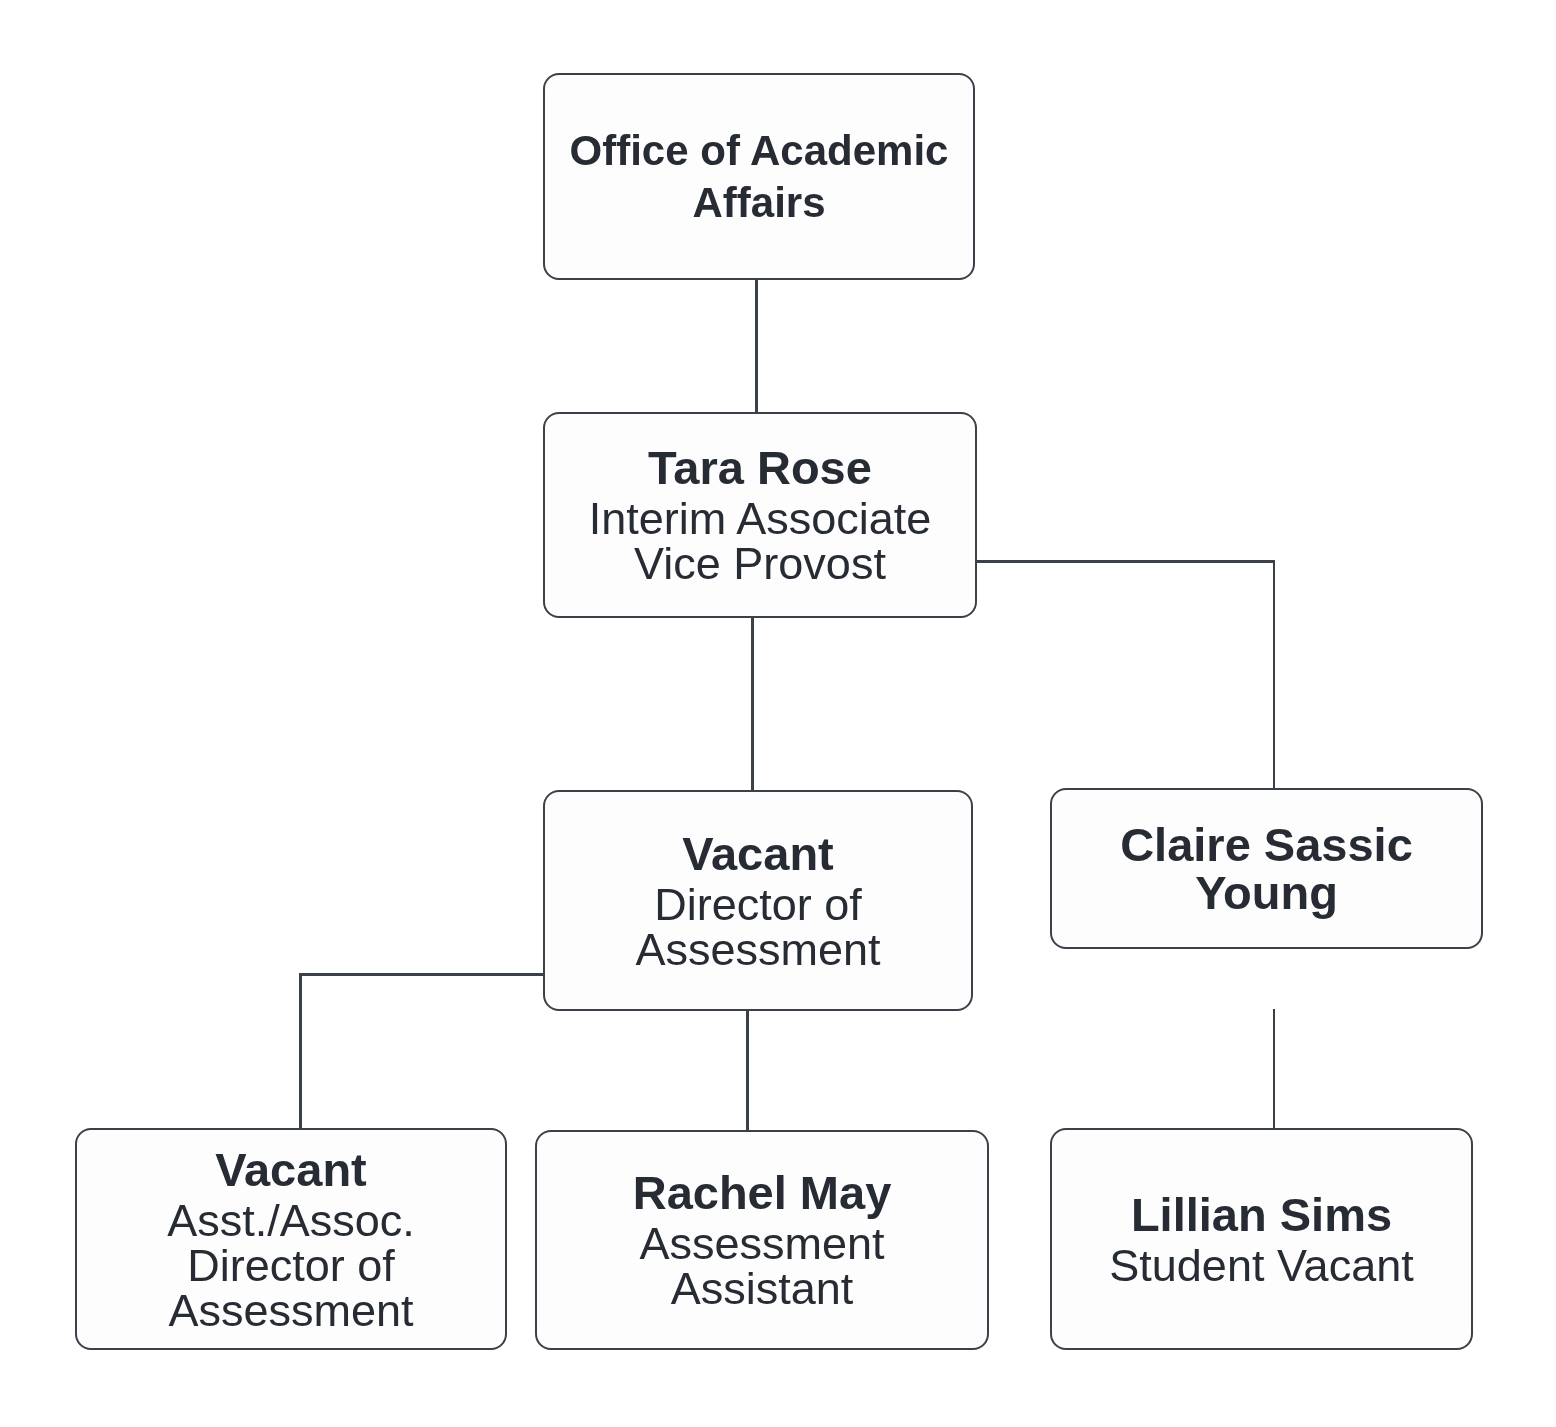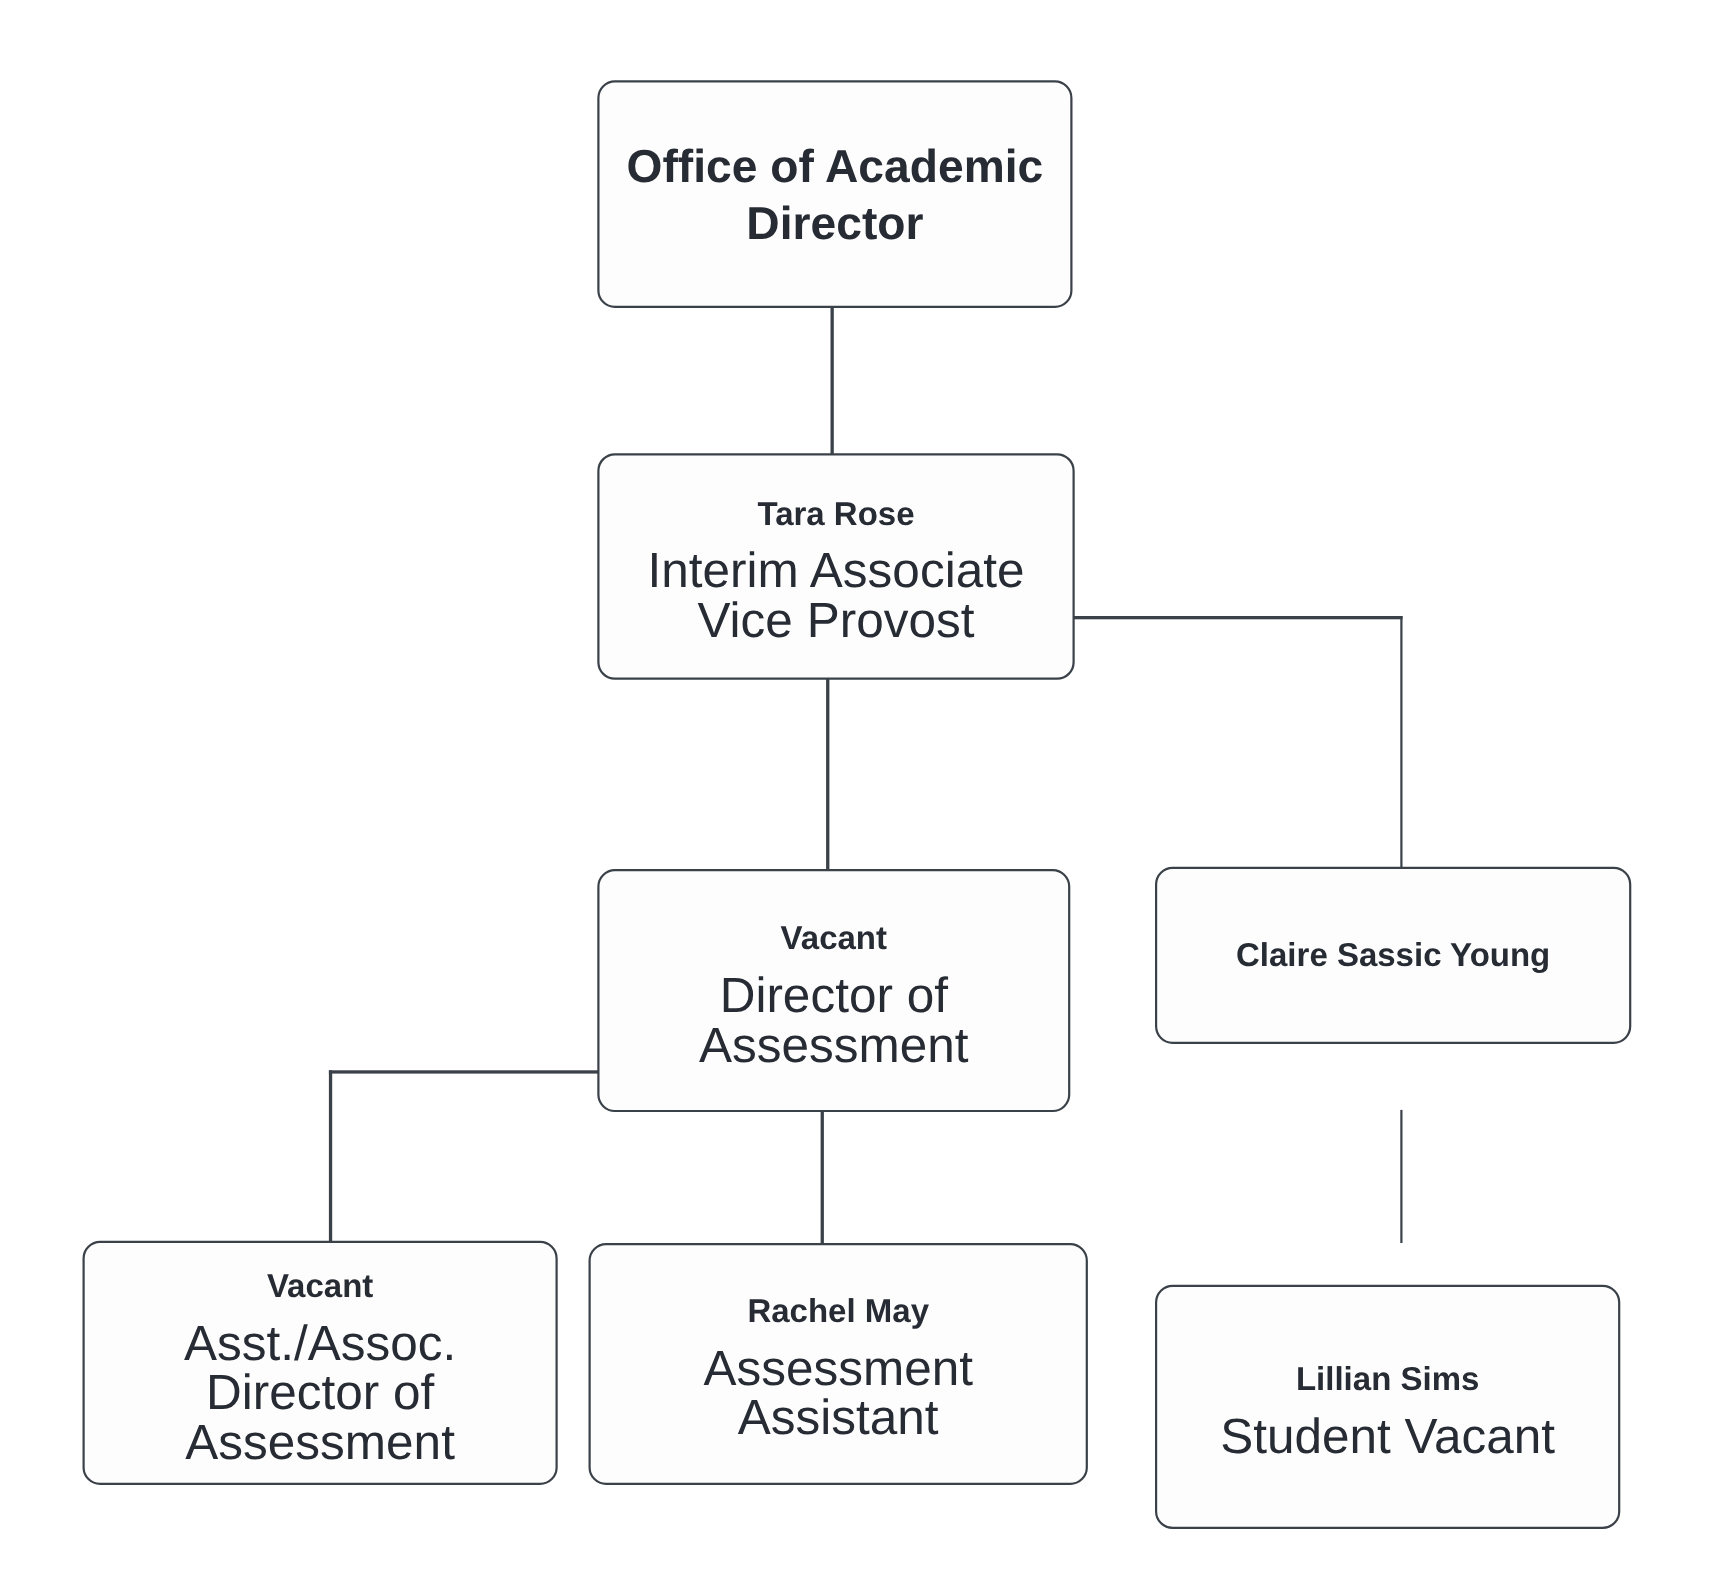--- a/index.html
+++ b/index.html
@@ -24,21 +24,21 @@
     display: flex;
     flex-direction: column;
     align-items: center;
     justify-content: center;
     text-align: center;
     padding: 12px 14px;
     gap: 4px;
   }
   .node .name {
     font-weight: bold;
-    font-size: 30px;
+    font-size: 47px;
     line-height: 48px;
     color: #272c34;
   }
   .node .name.lg {
     font-size: 42px;
     line-height: 52px;
   }
   .node .title {
     font-weight: normal;
     font-size: 45px;
@@ -61,21 +61,21 @@
   <div class="line v" style="left:755px; top:279px; height:135px;"></div>
   <div class="line v" style="left:751px; top:616px; height:176px;"></div>
   <div class="line h" style="left:975px; top:560px; width:300px;"></div>
   <div class="line v" style="left:1272.5px; top:560px; height:230px;"></div>
   <div class="line h" style="left:299px; top:973px; width:246px;"></div>
   <div class="line v" style="left:299px; top:973px; height:157px;"></div>
   <div class="line v" style="left:746px; top:1009px; height:123px;"></div>
   <div class="line v" style="left:1272.5px; top:1009px; height:121px;"></div>
 
   <div class="node" style="left:543px; top:73px; width:432px; height:207px;">
-    <div class="name lg">Office of Academic Director</div>
+    <div class="name lg">Office of Academic Affairs</div>
   </div>
 
   <div class="node" style="left:543px; top:412px; width:434px; height:206px;">
     <div class="name">Tara Rose</div>
     <div class="title">Interim Associate Vice Provost</div>
   </div>
 
   <div class="node" style="left:543px; top:790px; width:430px; height:221px;">
     <div class="name">Vacant</div>
     <div class="title">Director of Assessment</div>
@@ -88,18 +88,18 @@
   <div class="node" style="left:75px; top:1128px; width:432px; height:222px;">
     <div class="name">Vacant</div>
     <div class="title narrow">Asst./Assoc. Director of Assessment</div>
   </div>
 
   <div class="node" style="left:535px; top:1130px; width:454px; height:220px;">
     <div class="name">Rachel May</div>
     <div class="title">Assessment Assistant</div>
   </div>
 
-  <div class="node" style="left:1050px; top:1128px; width:423px; height:222px;margin-top:40px;">
+  <div class="node" style="left:1050px; top:1128px; width:423px; height:222px;">
     <div class="name">Lillian Sims</div>
     <div class="title">Student Vacant</div>
   </div>
 
 </div>
 
 </body></html>

